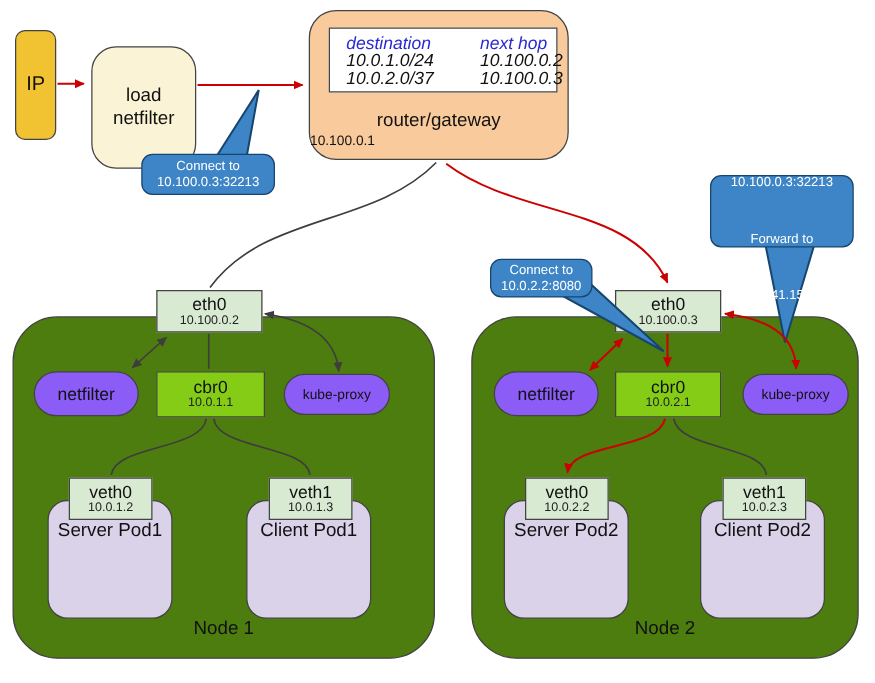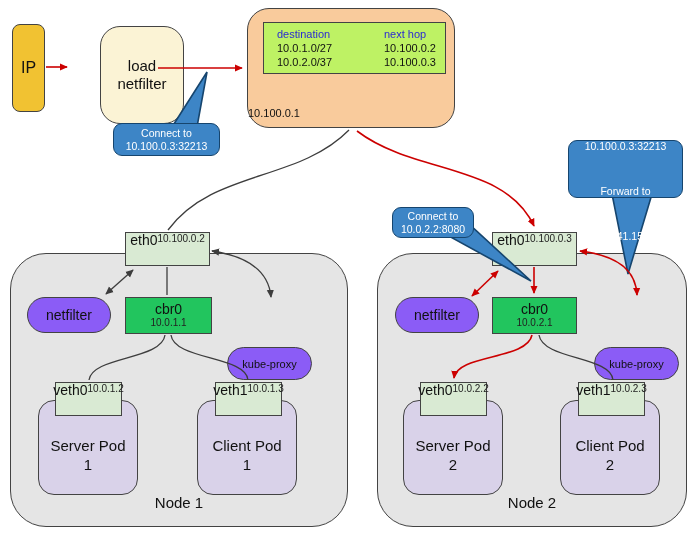--- a/index.html
+++ b/index.html
@@ -2,41 +2,41 @@
 <html><head>
 <meta charset="utf-8">
 <style>
   html,body{margin:0;padding:0;background:#ffffff;}
   .canvas{
     position:relative;width:700px;height:546px;background:#ffffff;overflow:hidden;
     font-family:"Liberation Sans",sans-serif;color:#111;
   }
   .abs{position:absolute;box-sizing:border-box;}
   .box{border:1.4px solid #434343;text-align:center;}
-  .node{background:#e5e5e5;border:1.4px solid #434343;border-radius:36px;z-index:1;}
+  .node{background:#4d7c0f;border:1.4px solid #434343;border-radius:36px;z-index:1;}
   .node-label{position:absolute;left:0;right:0;bottom:15px;text-align:center;font-size:15px;color:#111;}
   .pod{background:#d9d2e9;border:1.4px solid #434343;border-radius:16px;z-index:2;
-       display:flex;flex-direction:column;justify-content:center;align-items:center;
+       display:flex;flex-direction:row;justify-content:center;
        font-size:15px;line-height:19px;padding-top:14px;}
-  .iface{background:#d9ead3;z-index:3;display:flex;flex-direction:row;justify-content:center;}
-  .bridge{background:#22c55e;z-index:3;display:flex;flex-direction:column;justify-content:center;}
+  .iface{background:#d9ead3;z-index:3;display:flex;flex-direction:column;justify-content:center;}
+  .bridge{background:#84cc16;z-index:3;display:flex;flex-direction:column;justify-content:center;}
   .pill{background:#8b5cf6;border:1.4px solid #434343;border-radius:18px;z-index:3;
         display:flex;align-items:center;justify-content:center;}
   .if-name{font-size:14px;line-height:15px;}
   .if-ip{font-size:10px;line-height:12px;color:#222;}
   .pill-lg{font-size:14px;}
-  .pill-sm{font-size:11px;margin-top:48px;}
+  .pill-sm{font-size:11px;}
   .ipbox{background:#f1c232;border:1.4px solid #434343;border-radius:8px;z-index:3;
          display:flex;align-items:center;justify-content:center;font-size:16px;}
   .lbbox{background:#fbf3d5;border:1.4px solid #434343;border-radius:20px;z-index:3;
          display:flex;flex-direction:column;align-items:center;justify-content:center;
          font-size:15px;line-height:18px;}
   .router{background:#f9cb9c;border:1.4px solid #434343;border-radius:22px;z-index:3;}
-  .rtable{position:absolute;left:15px;top:13px;width:181px;height:50px;background:#bef264;
-          border:1.4px solid #434343;font-size:11px;line-height:14px;}
+  .rtable{position:absolute;left:15px;top:13px;width:181px;height:50px;background:#ffffff;
+          border:1.4px solid #434343;font-size:14px;line-height:14px;font-style:italic;}
   .rt-col{position:absolute;top:4px;text-align:left;}
   .rt-col.c1{left:13px;}
   .rt-col.c2{left:120px;}
   .rt-h{color:#2a2ad2;display:block;}
   .rt-v{display:block;color:#111;}
   .router-title{position:absolute;left:0;right:0;top:80px;text-align:center;font-size:15px;line-height:16px;}
   .router-ip{position:absolute;left:0;right:0;top:98px;text-align:left;font-size:11px;}
   .bubble{background:#3d85c6;border:1.6px solid #16456e;border-radius:9px;color:#ffffff;
           z-index:6;display:flex;flex-direction:column;justify-content:center;text-align:center;
           font-size:10.5px;line-height:13px;}
@@ -44,38 +44,39 @@
 </style>
 </head>
 <body>
 
 <div class="canvas">
 
   <div class="abs ipbox" style="left:12px;top:24px;width:33px;height:88px;">
     <span>IP</span>
   </div>
 
-  <div class="abs lbbox" style="left:73px;top:26px;width:84px;height:98px;margin-left:27px;">
+  <div class="abs lbbox" style="left:73px;top:37px;width:84px;height:98px;">
     <span>load</span>
     <span>netfilter</span>
   </div>
 
   <div class="abs router" style="left:247px;top:8px;width:208px;height:120px;">
     <div class="rtable">
       <div class="rt-col c1">
         <span class="rt-h">destination</span>
-        <span class="rt-v">10.0.1.0/27</span>
+        <span class="rt-v">10.0.1.0/24</span>
         <span class="rt-v">10.0.2.0/37</span>
       </div>
       <div class="rt-col c2">
         <span class="rt-h">next hop</span>
         <span class="rt-v">10.100.0.2</span>
         <span class="rt-v">10.100.0.3</span>
       </div>
     </div>
+    <div class="router-title">router/gateway</div>
     <div class="router-ip">10.100.0.1</div>
   </div>
 
   <div class="abs node" style="left:10px;top:253px;width:338px;height:274px;">
     <div class="node-label">Node 1</div>
   </div>
 
   <div class="abs pod" style="left:38px;top:400px;width:100px;height:95px;">
     <span>Server Pod</span>
     <span>1</span>

